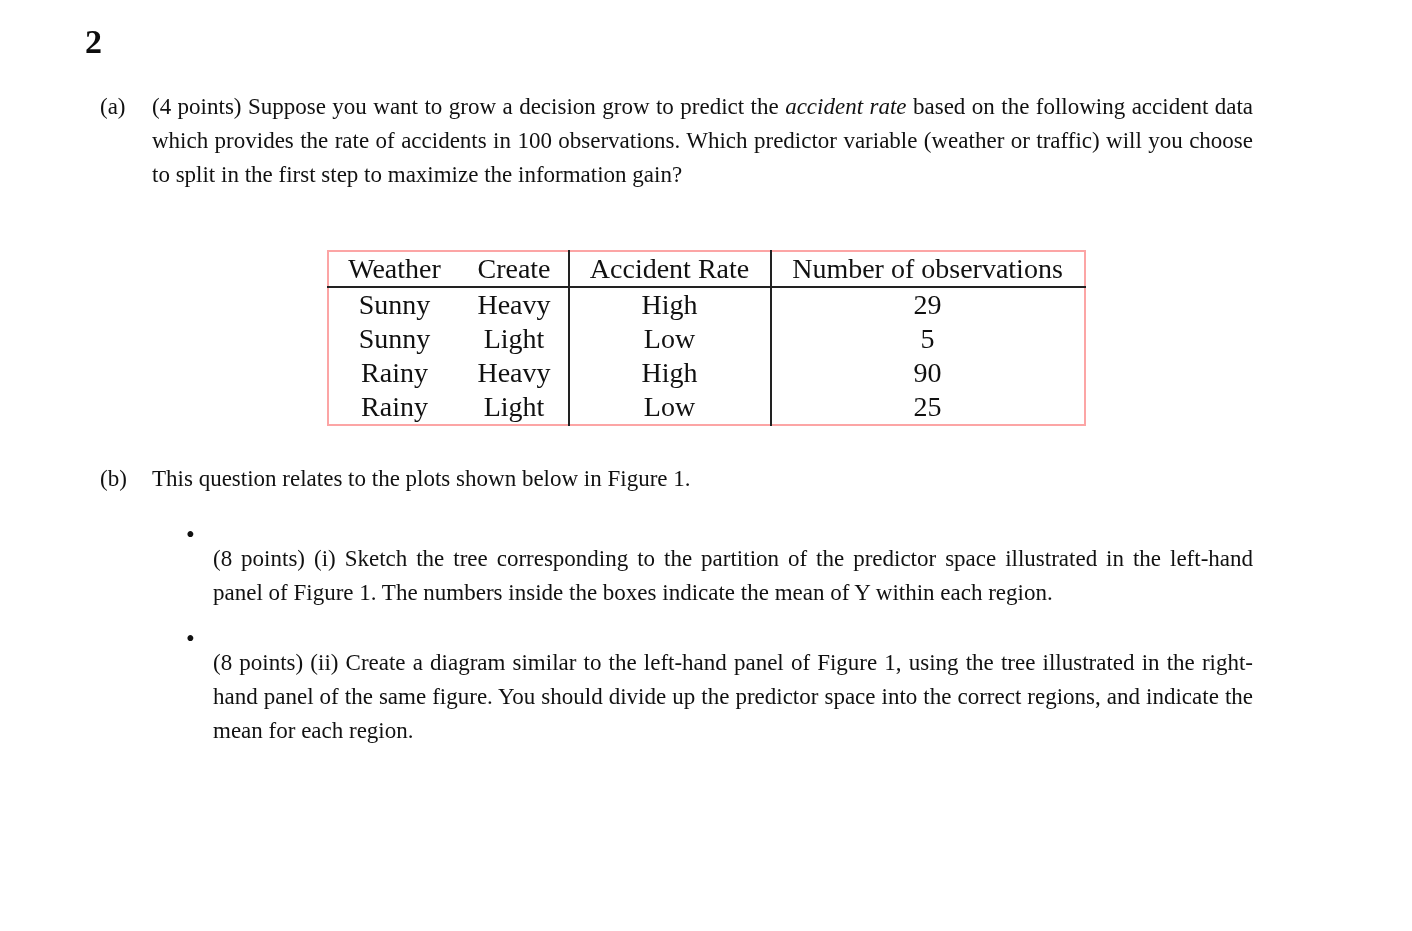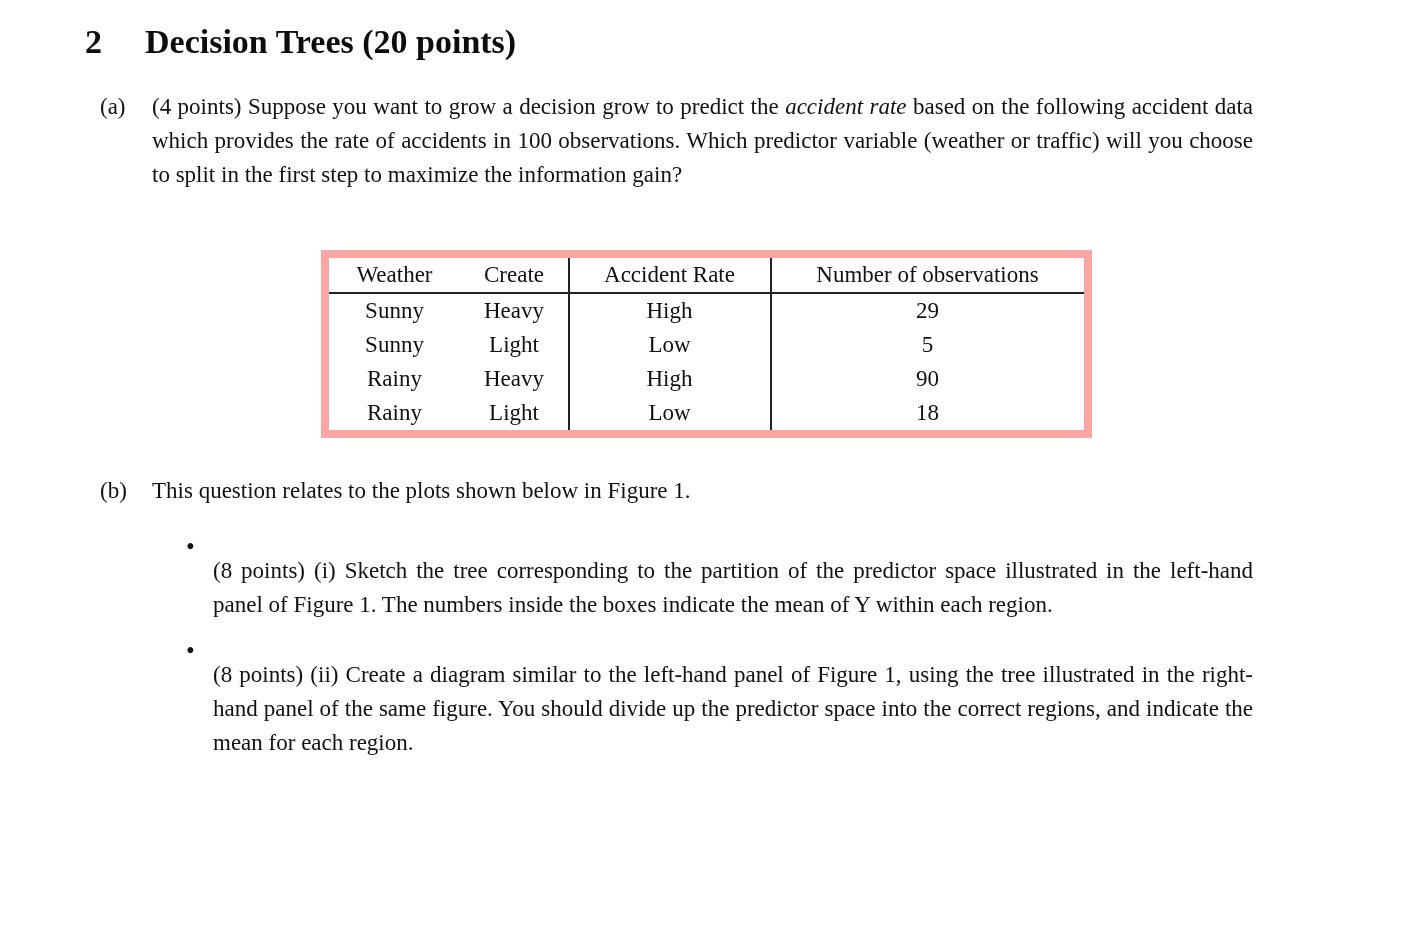--- a/index.html
+++ b/index.html
@@ -30,22 +30,22 @@
   }
   .item-a { margin-top: 28px; }
   .item-b { margin-top: 36px; }
   .item-label { width: 52px; flex-shrink: 0; }
   .item-body { flex: 1; text-align: justify; }
   .b { font-weight: 400; }
   .i { font-style: italic; }
   .table-wrap { margin-top: 58px; display: flex; justify-content: center; }
   table.acc-table {
     border-collapse: collapse;
-    border: 8px solid #fca5a5;
-    font-size: 23px;
+    border: 2px solid #fca5a5;
+    font-size: 28px;
   }
   table.acc-table td {
     text-align: center;
     padding: 0 6px;
     height: 34px;
   }
   table.acc-table tr.header-row td { border-bottom: 2px solid #222222; height: 32px; }
   table.acc-table td.sep { border-right: 2px solid #222222; }
   td.col-weather { width: 120px; }
   td.col-traffic { width: 95px; }
@@ -61,21 +61,20 @@
   .bullet-marker { width: 27px; flex-shrink: 0; font-size: 25px; }
   .bullet-body { flex: 1; text-align: justify; margin-top: 24px; }
 </style>
 </head>
 <body>
 
 <div class="page">
 
   <div class="section-heading">
     <span class="section-number">2</span>
-    <span class="section-title">Decision Trees (20 points)</span>
   </div>
 
   <div class="item item-a">
     <span class="item-label">(a)</span>
     <div class="item-body">
       <span class="b">(4 points)</span>
       <span>Suppose you want to grow a decision grow to predict the</span>
       <span class="i">accident rate</span>
       <span>based on the following accident data which provides the rate of accidents in 100 observations. Which predictor variable (weather or traffic) will you choose to split in the first step to maximize the information gain?</span>
     </div>
@@ -105,21 +104,21 @@
       <tr>
         <td>Rainy</td>
         <td class="sep">Heavy</td>
         <td class="sep">High</td>
         <td>90</td>
       </tr>
       <tr>
         <td>Rainy</td>
         <td class="sep">Light</td>
         <td class="sep">Low</td>
-        <td>18</td>
+        <td>25</td>
       </tr>
     </tbody>
       </table>
   </div>
 
   <div class="item item-b">
     <span class="item-label">(b)</span>
     <div class="item-body">This question relates to the plots shown below in Figure 1.</div>
   </div>
 

